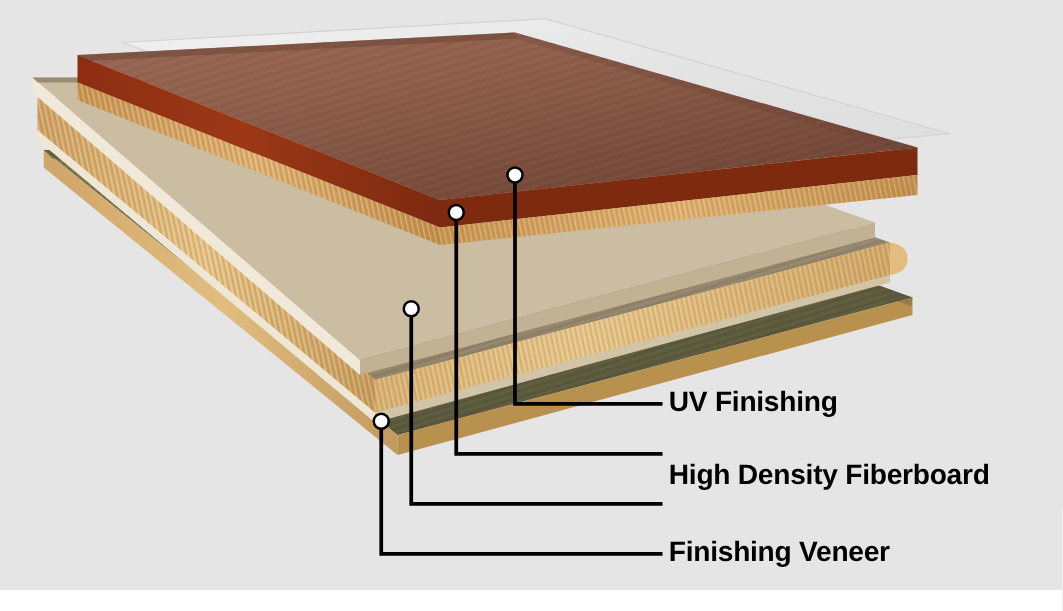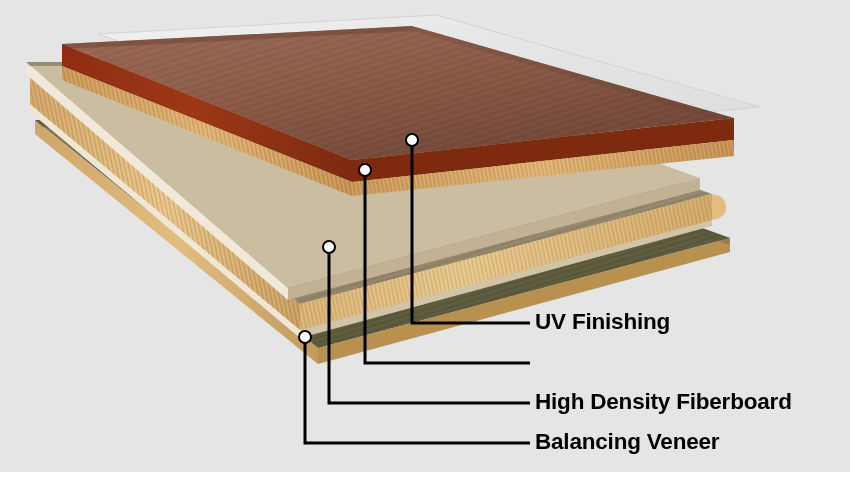--- a/index.html
+++ b/index.html
@@ -31,21 +31,21 @@
     font-family: "Liberation Sans", sans-serif;
     font-weight: bold;
     font-size: 22.5px;
     letter-spacing: -0.2px;
     color: #000000;
     white-space: nowrap;
     line-height: 1;
   }
   #label-uv            { left: 535px; top: 311px; }
   #label-veneer        { left: 535px; top: 351px; }
-  #label-hdf           { left: 535px; top: 391px; }
+  #label-hdf           { left: 535px; top: 369px; }
   #label-balancing     { left: 535px; top: 431px; }
 </style>
 </head>
 <body>
 
 <div id="stage">
 
   <svg id="diagram-svg" viewBox="0 0 850 489" xmlns="http://www.w3.org/2000/svg">
     <defs>
 
@@ -198,15 +198,15 @@
         <circle cx="329" cy="247" r="6" fill="#ffffff" stroke="#000000" stroke-width="2"></circle>
         <circle cx="305" cy="337" r="6" fill="#ffffff" stroke="#000000" stroke-width="2"></circle>
       </g>
   </svg>
 
   <div class="callout-label" id="label-uv">UV Finishing</div>
 
 
   <div class="callout-label" id="label-hdf">High Density Fiberboard</div>
 
-  <div class="callout-label" id="label-balancing">Balancing Veneer</div>
+  <div class="callout-label" id="label-balancing">Finishing Veneer</div>
 
 </div>
 
 </body></html>

